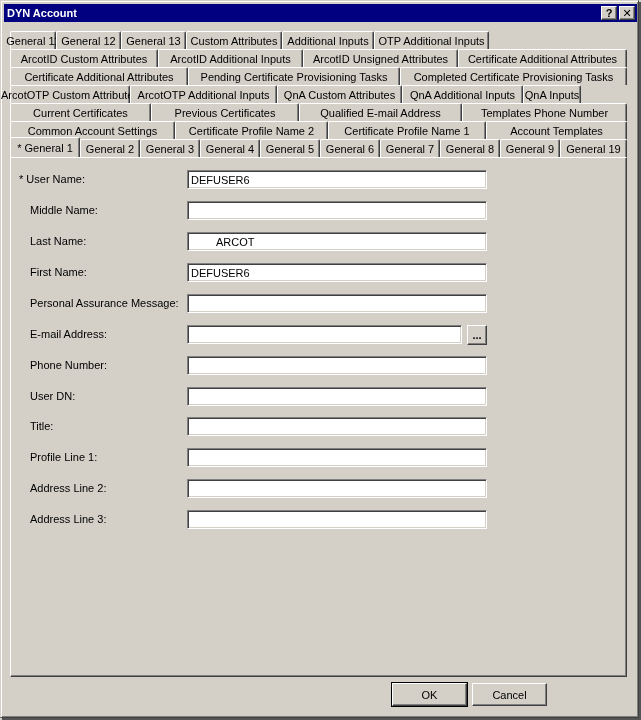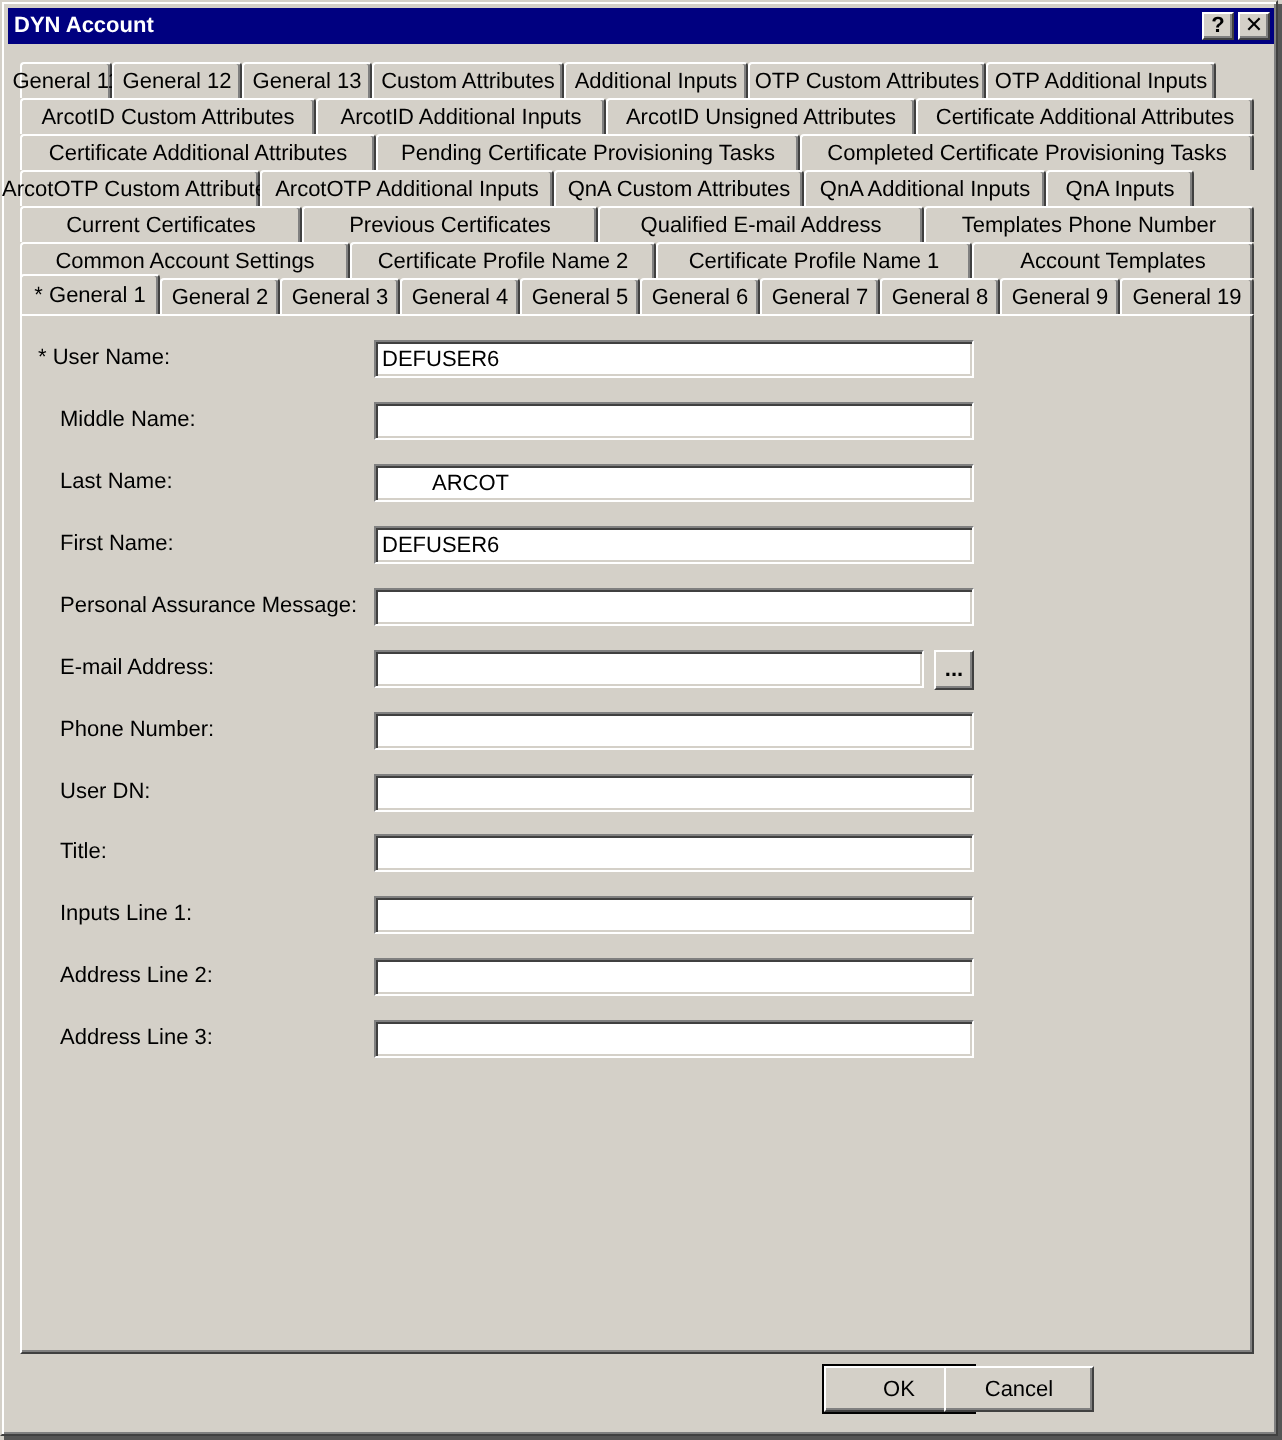--- a/index.html
+++ b/index.html
@@ -77,40 +77,39 @@
     }
 
     .dlg-btn {
       position: absolute; top: 683px; height: 23px; width: 75px;
       background: #d4d0c8;
       border-top: 1px solid #fff; border-left: 1px solid #fff;
       border-right: 1px solid #404040; border-bottom: 1px solid #404040;
       box-shadow: inset -1px -1px 0 #808080;
       display: flex; align-items: center; justify-content: center; font-size: 11px;
     }
-    .dlg-btn.default { outline: 1px solid #000; margin-left: 20px; }
+    .dlg-btn.default { outline: 1px solid #000; }
   </style>
 </head>
 <body>
 
 <div class="window">
   <div class="titlebar">
     <span class="title">DYN Account</span>
     <span class="tb-btn">?</span>
     <span class="tb-btn close">✕</span>
   </div>
 </div>
 
 <div class="tabrow" style="top:31px;">
   <div class="tab" style="width:46px">General 11</div>
   <div class="tab" style="width:65px">General 12</div>
   <div class="tab" style="width:65px">General 13</div>
   <div class="tab" style="width:96px">Custom Attributes</div>
   <div class="tab" style="width:92px">Additional Inputs</div>
-  <div class="tab" style="width:119px">OTP Custom Attributes</div>
   <div class="tab" style="width:115px">OTP Additional Inputs</div>
 </div>
 
 <div class="tabrow" style="top:49px;">
   <div class="tab" style="width:148px">ArcotID Custom Attributes</div>
   <div class="tab" style="width:145px">ArcotID Additional Inputs</div>
   <div class="tab" style="width:155px">ArcotID Unsigned Attributes</div>
   <div class="tab" style="width:169px">Certificate Additional Attributes</div>
 </div>
 
@@ -118,21 +117,21 @@
   <div class="tab" style="width:178px">Certificate Additional Attributes</div>
   <div class="tab" style="width:212px">Pending Certificate Provisioning Tasks</div>
   <div class="tab" style="width:227px">Completed Certificate Provisioning Tasks</div>
 </div>
 
 <div class="tabrow" style="top:85px;">
   <div class="tab" style="width:120px">ArcotOTP Custom Attributes</div>
   <div class="tab" style="width:147px">ArcotOTP Additional Inputs</div>
   <div class="tab" style="width:125px">QnA Custom Attributes</div>
   <div class="tab" style="width:121px">QnA Additional Inputs</div>
-  <div class="tab" style="width:74px">QnA Inputs</div>
+  <div class="tab" style="width:58px">QnA Inputs</div>
 </div>
 
 <div class="tabrow" style="top:103px;">
   <div class="tab" style="width:141px">Current Certificates</div>
   <div class="tab" style="width:148px">Previous Certificates</div>
   <div class="tab" style="width:163px">Qualified E-mail Address</div>
   <div class="tab" style="width:165px">Templates Phone Number</div>
 </div>
 
 <div class="tabrow" style="top:121px;">
@@ -178,21 +177,21 @@
 
 <span class="field-label" style="top:359px">Phone Number:</span>
 <input class="field-input" style="top: 356px;" value="">
 
 <span class="field-label" style="top:390px">User DN:</span>
 <input class="field-input" style="top: 387px;" value="">
 
 <span class="field-label" style="top:420px">Title:</span>
 <input class="field-input" style="top: 417px;" value="">
 
-<span class="field-label" style="top:451px">Inputs Line 1:</span>
+<span class="field-label" style="top:451px">Profile Line 1:</span>
 <input class="field-input" style="top: 448px;" value="">
 
 <span class="field-label" style="top:482px">Address Line 2:</span>
 <input class="field-input" style="top: 479px;" value="">
 
 <span class="field-label" style="top:513px">Address Line 3:</span>
 <input class="field-input" style="top: 510px;" value="">
 
 <div class="dlg-btn default" style="left:392px">OK</div>
 <div class="dlg-btn" style="left:472px">Cancel</div>

